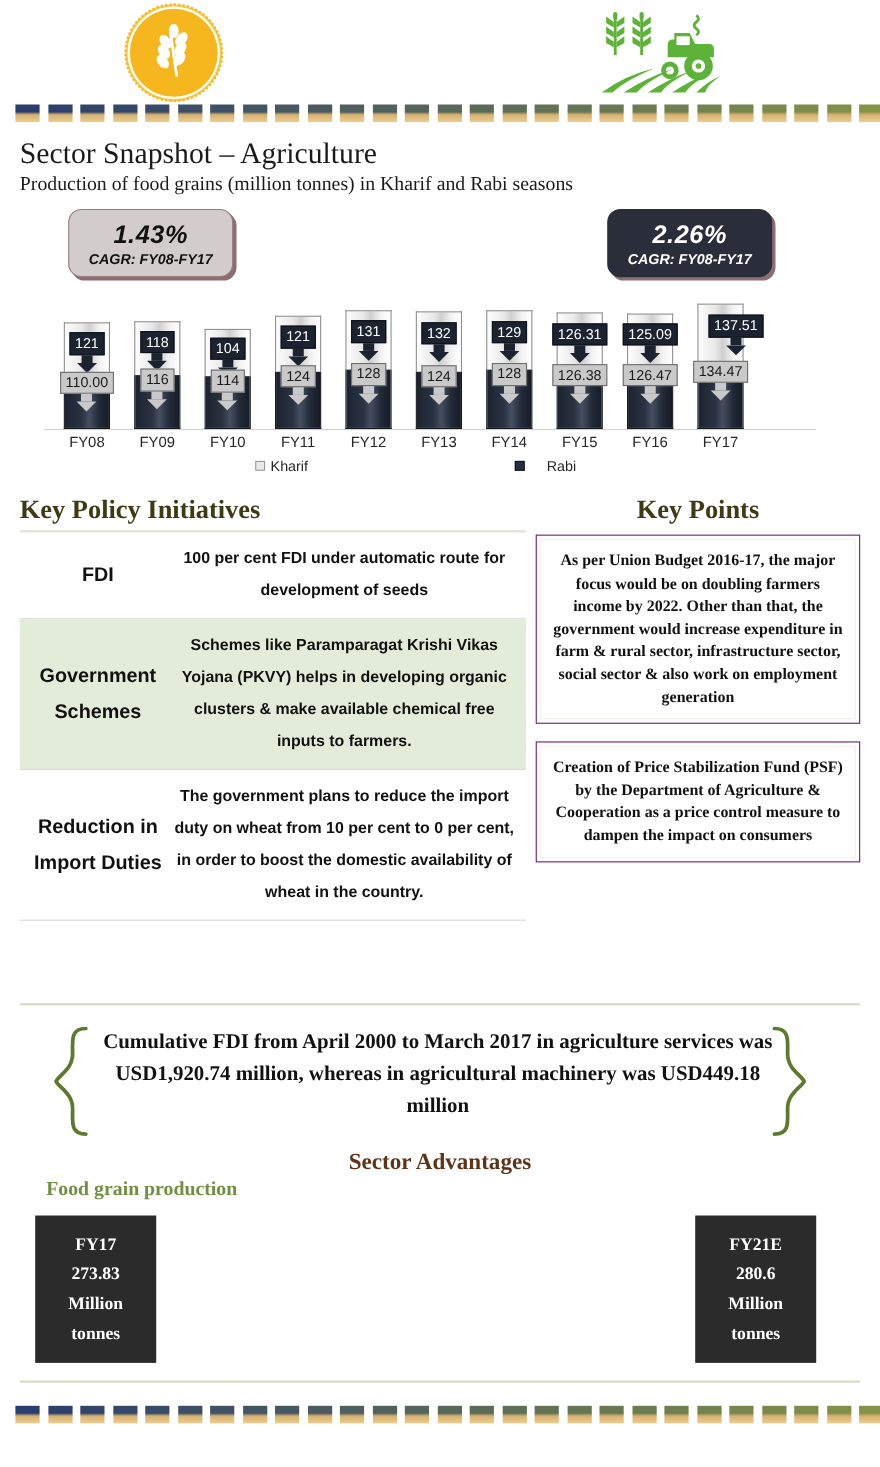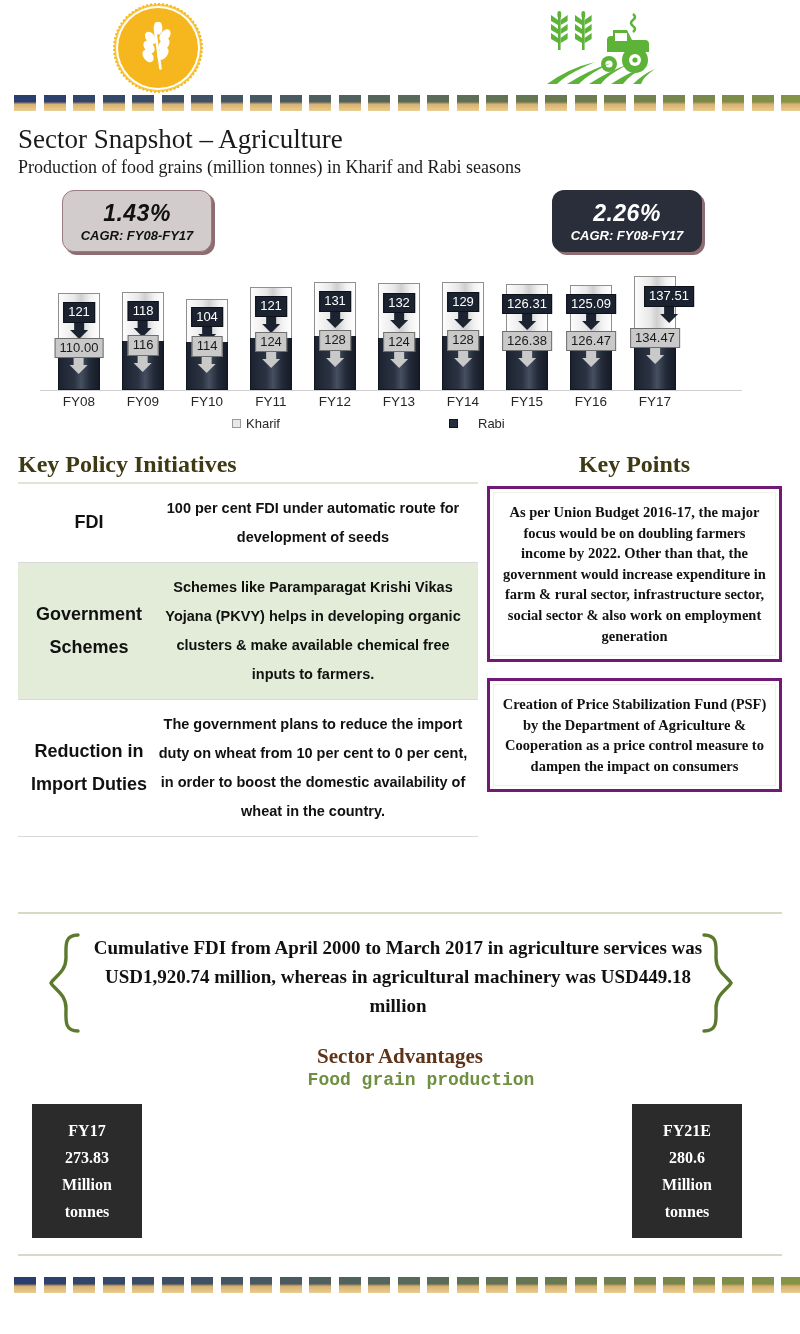--- a/index.html
+++ b/index.html
@@ -113,21 +113,21 @@
     width:130px; flex:none; text-align:center; font-size:18px;
     font-weight:bold; color:#111; line-height:1.85;
   }
   .policy-row .pr-text {
     flex:1; text-align:center; font-size:14.5px; font-weight:bold;
     color:#111; line-height:2.0;
   }
   .row-div { height:1px; background:#d8d8d8; }
 
   .kp-box {
-    border:3px solid #701a75; padding:3px; margin-bottom:16px;
+    border:1px solid #701a75; padding:3px; margin-bottom:16px;
   }
   .kp-inner {
     border:1px solid #eef4e8; padding:9px 8px;
     font-family:"Liberation Serif", serif; font-weight:bold;
     font-size:14.5px; color:#111; text-align:center; line-height:1.42;
   }
 
   
   .divider-top { height:2px; background:#d9d9c4; margin:6px 18px 0 18px; }
   .fdi { position:relative; height:118px; margin-top:10px; }
@@ -137,21 +137,21 @@
     font-weight:bold; font-size:19px; color:#111; line-height:1.52;
   }
   .brace { position:absolute; top:8px; }
 
   
   .adv-title {
     text-align:center; font-family:"Liberation Serif", serif;
     font-weight:bold; font-size:21px; color:#5e3317; margin-top:2px;
   }
   .adv-sub {
-    text-align:center; font-family:Liberation Mono, monospace;
+    text-align:left; font-family:Liberation Serif, serif;
     font-weight:bold; font-size:18px; color:#6f9040; margin-top:1px;padding-left:42px;
   }
 
   .adv-row { position:relative; height:146px; margin-top:8px; }
   .adv-pill {
     position:absolute; top:6px; width:110px; height:134px;
     background:#2b2b2b; color:#fff; text-align:center;
     display:flex; flex-direction:column; justify-content:center; gap:9px;
     font-family:"Liberation Serif", serif; font-weight:bold; font-size:16px;
   }
@@ -428,21 +428,21 @@
         <div class="xlab" style="left: 393px;">FY14</div>
         <div class="xlab" style="left: 457px;">FY15</div>
         <div class="xlab" style="left: 521px;">FY16</div>
         <div class="xlab" style="left: 585px;">FY17</div>
       </div>
     <div class="legend">
       <div class="leg-item" style="left:232px;">
         <span class="leg-sw kharif"></span>
         <span>Kharif</span>
       </div>
-      <div class="leg-item" style="left:449px;gap:20px;">
+      <div class="leg-item" style="left:468px;gap:20px;">
         <span class="leg-sw rabi"></span>
         <span>Rabi</span>
       </div>
     </div>
   </div>
 
   <div class="body-cols">
 
     <div class="col-left">
       <div class="sec-head">Key Policy Initiatives</div>

